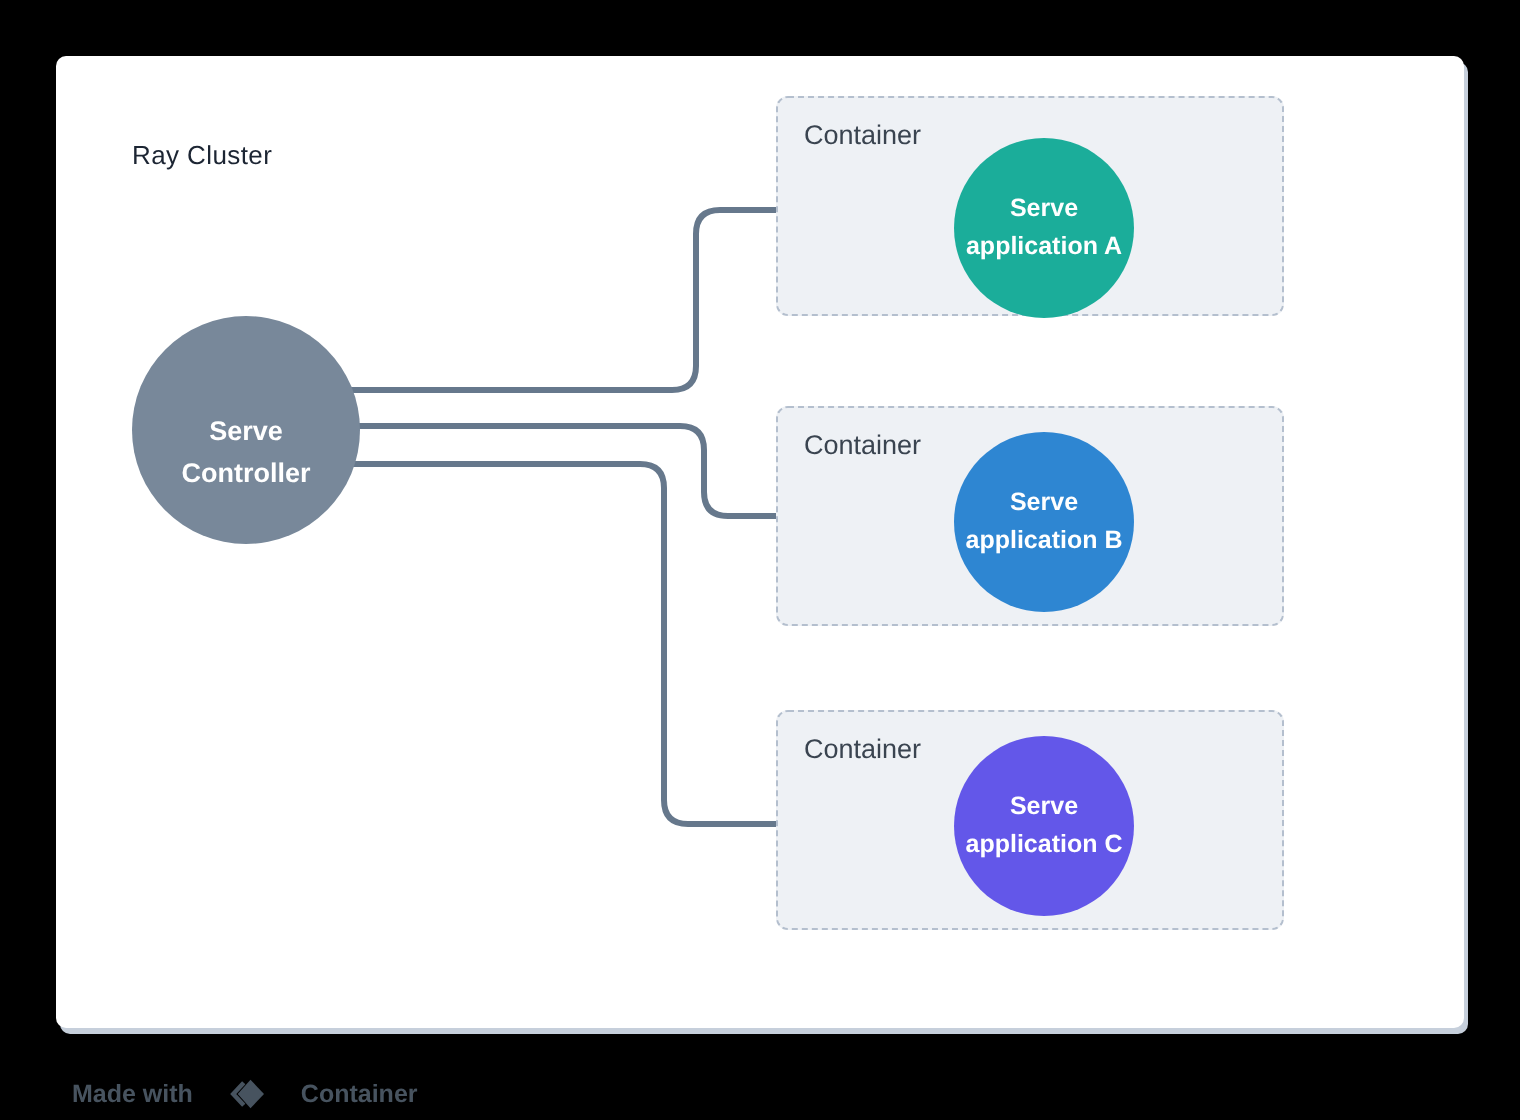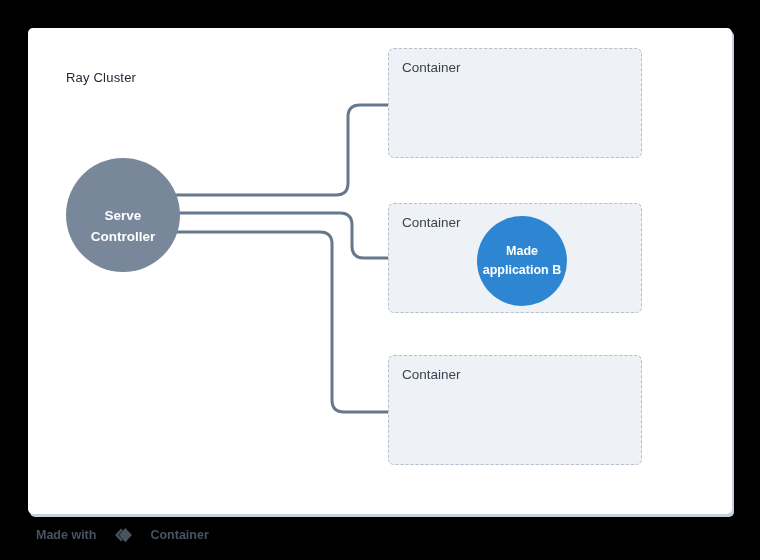--- a/index.html
+++ b/index.html
@@ -74,21 +74,21 @@
   .app-circle .label { width: 100px; }
   .container-a { top: 48px; }
   .container-b { top: 203px; }
   .container-c { top: 355px; }
   .container-a .app-circle { left: 88px; top: 20px; }
   .container-b .app-circle { left: 88px; top: 12px; }
   .container-c .app-circle { left: 88px; top: 12px; }
   .container-box .app-circle { position: absolute; }
   .footer {
     position: absolute;
-    left: 36px; top: 526px;
+    left: 36px; top: 538px;
     display: flex;
     align-items: center;
     gap: 16px;
     color: #47535f;
     font-size: 12.5px;
     font-weight: bold;
     z-index: 2;
   }
   .footer .logo { display: inline-flex; margin: 0 1px; }
 </style>
@@ -111,31 +111,37 @@
 <div class="card">
   <div class="page-title">Ray Cluster</div>
 </div>
 
 <div class="node-circle controller-circle" style="background-color: rgb(120, 136, 154);">
   <span class="label">Serve Controller</span>
 </div>
 
 <div class="container-box container-a">
   <span class="container-label">Container</span>
+  <div class="node-circle app-circle" style="background-color: rgb(27, 173, 154);">
+    <span class="label">Serve application A</span>
+  </div>
 </div>
 
 <div class="container-box container-b">
   <span class="container-label">Container</span>
   <div class="node-circle app-circle" style="background-color: rgb(46, 134, 210);">
-    <span class="label">Made application B</span>
+    <span class="label">Serve application B</span>
   </div>
 </div>
 
 <div class="container-box container-c">
   <span class="container-label">Container</span>
+  <div class="node-circle app-circle" style="background-color: rgb(99, 87, 233);">
+    <span class="label">Serve application C</span>
+  </div>
 </div>
 
 <div class="footer">
   <span>Made with</span>
   <span class="logo">
     <svg width="20" height="18" viewBox="0 0 26 24" xmlns="http://www.w3.org/2000/svg" aria-hidden="true">
       <path d="M11.5 4.5 L4.5 12 L11.5 19.5" fill="none" stroke="#47535f" stroke-width="3" stroke-linejoin="miter"></path>
       <path d="M16 2.5 L25 12 L16 21.5 L7.5 12 Z" fill="#47535f"></path>
     </svg>
   </span>

